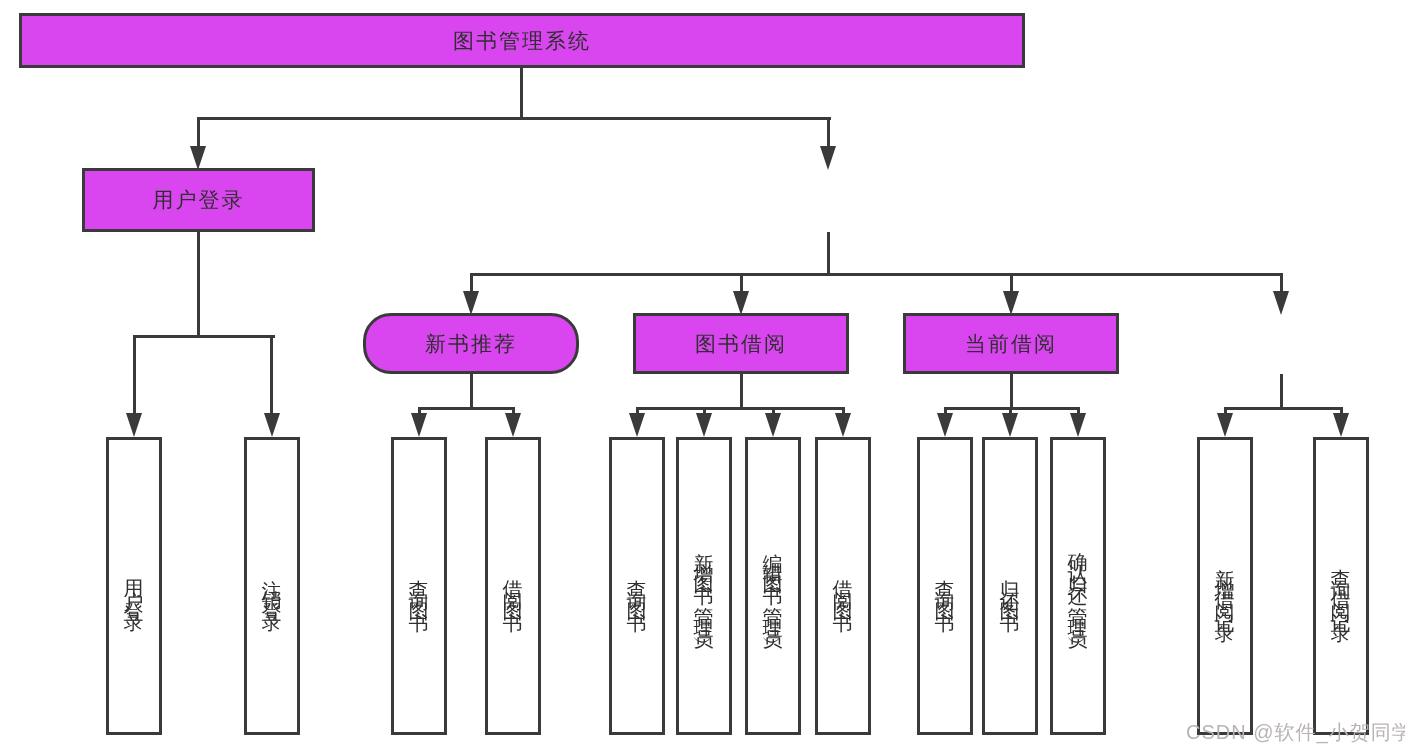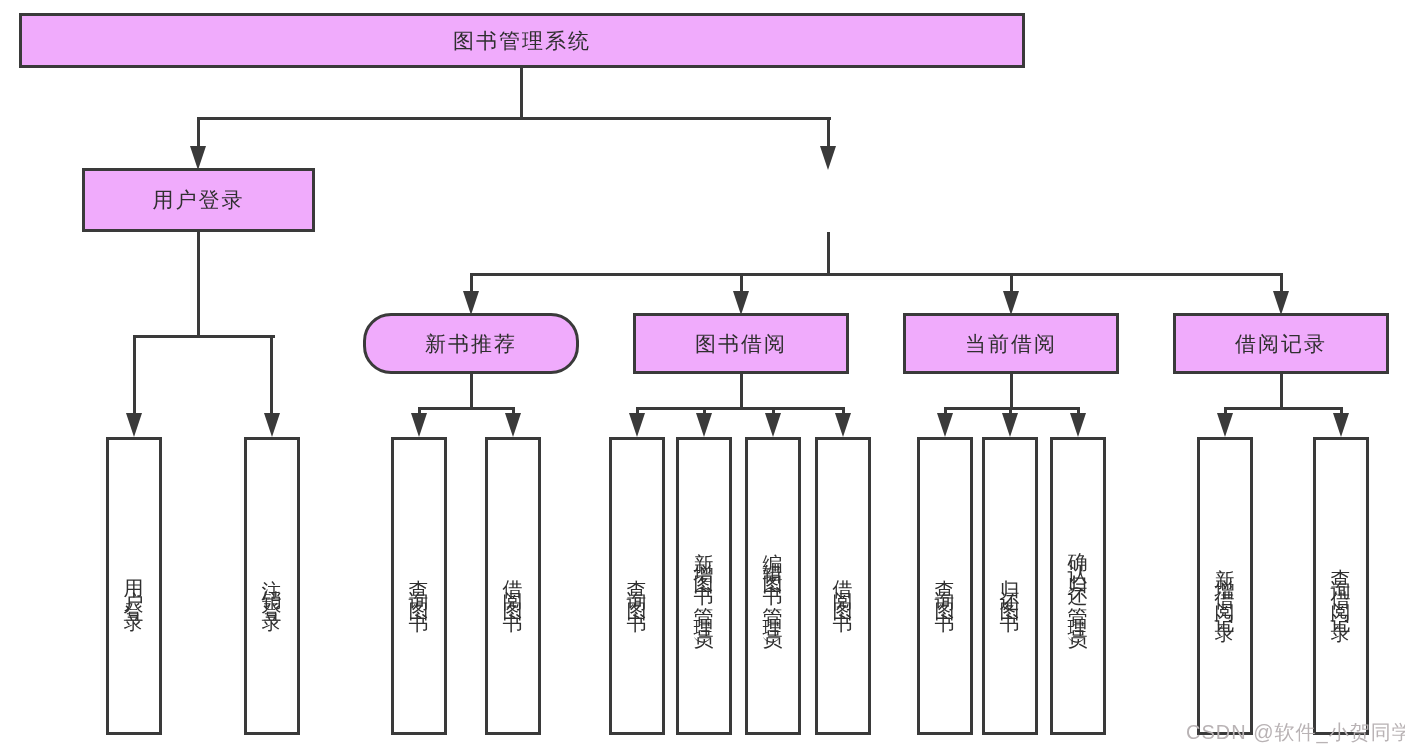--- a/index.html
+++ b/index.html
@@ -6,21 +6,21 @@
     --line:#3a3a3a;
     --text:#2f2f2f;
     --watermark:#b9b3b5;
   }
   html,body{margin:0;padding:0;background:#fff;}
   #stage{
     position:relative;width:1405px;height:747px;background:#fff;overflow:hidden;
     font-family:"Liberation Sans",sans-serif;color:var(--text);
   }
   .box{
-    position:absolute;box-sizing:border-box;border:3px solid var(--line);background:#f0abfc;
+    position:absolute;box-sizing:border-box;border:3px solid var(--line);background:#d946ef;
     display:flex;align-items:center;justify-content:center;
     font-size:21px;letter-spacing:2px;color:var(--text);white-space:nowrap;text-align:right;
   }
   .leaf{
     position:absolute;box-sizing:border-box;border:3px solid var(--line);background:#fff;
     top:437px;width:56px;height:298px;
     display:flex;align-items:center;justify-content:center;
   }
   .leaf .vtxt{
     writing-mode:vertical-rl;text-orientation:mixed;
@@ -78,23 +78,20 @@
   <div class="arr" style="left:1273px;top:291px;"></div>
 
   <div class="box" style="left:363px;top:313px;width:216px;height:61px;border-radius:28px;">
     <span>新书推荐</span>
   </div>
   <div class="box" style="left:633px;top:313px;width:216px;height:61px;">
     <span>图书借阅</span>
   </div>
   <div class="box" style="left:903px;top:313px;width:216px;height:61px;">
     <span>当前借阅</span>
-  </div>
-  <div class="box" style="left:1173px;top:313px;width:216px;height:61px;">
-    <span>借阅记录</span>
   </div>
 
   <div class="ln" style="left:470px;top:374px;width:3px;height:36px;"></div>
   <div class="ln" style="left:740px;top:374px;width:3px;height:36px;"></div>
   <div class="ln" style="left:1010px;top:374px;width:3px;height:36px;"></div>
   <div class="ln" style="left:1280px;top:374px;width:3px;height:36px;"></div>
 
   <div class="ln" style="left:418px;top:407px;width:97px;height:3px;"></div>
   <div class="ln" style="left:636px;top:407px;width:209px;height:3px;"></div>
   <div class="ln" style="left:944px;top:407px;width:136px;height:3px;"></div>

